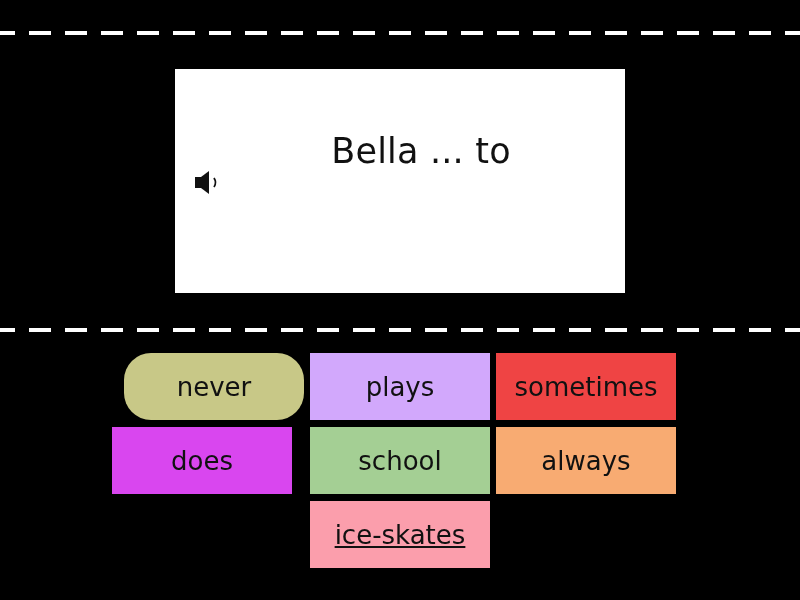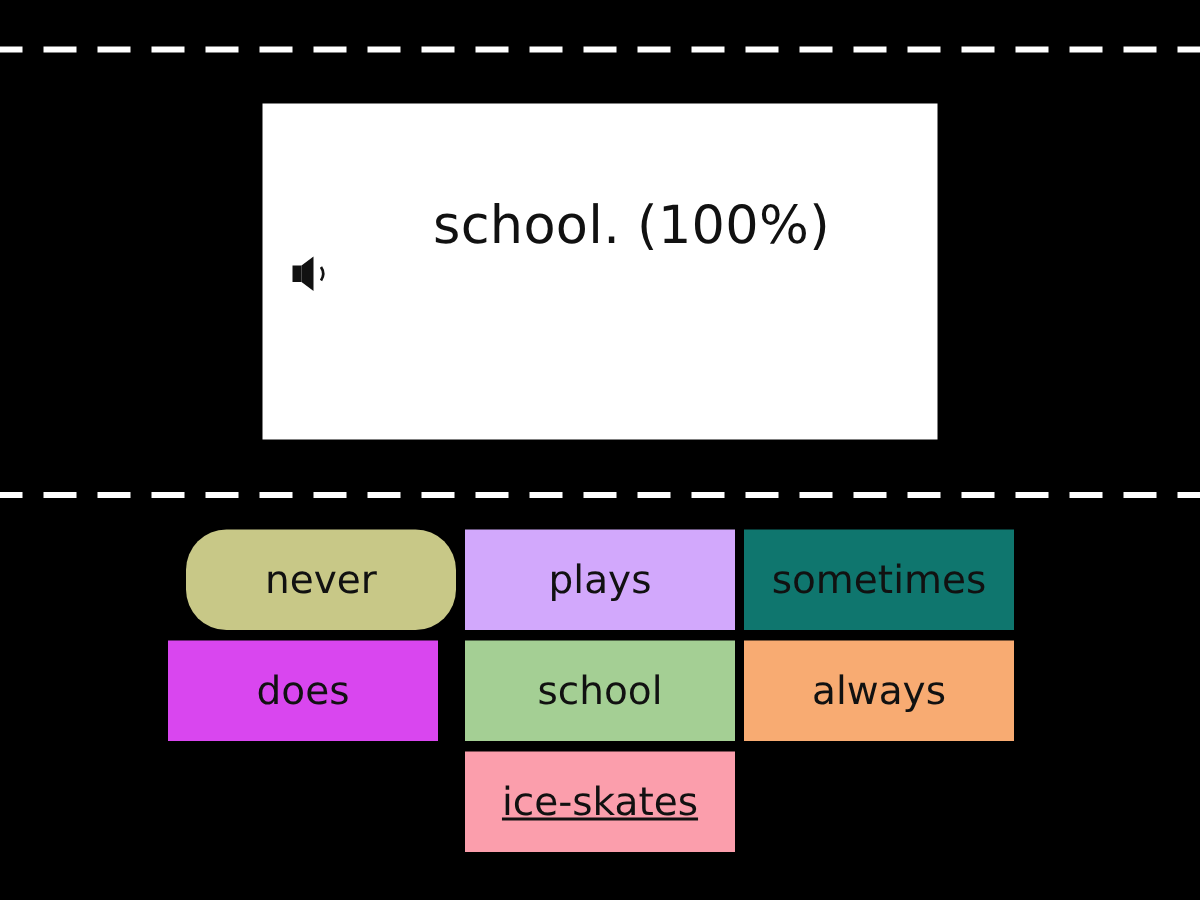--- a/index.html
+++ b/index.html
@@ -23,32 +23,32 @@
 
 <div class="card"></div>
 
 <svg class="speaker" viewBox="0 0 30 26">
   <rect x="2" y="8" width="6" height="11" fill="#111"></rect>
   <polygon points="8,8 16,2 16,25 8,19" fill="#111"></polygon>
   <path d="M21 9 Q24 13.5 21 18" stroke="#111" stroke-width="1.8" fill="none"></path>
 </svg>
 
 <div class="question">
-  <div>school. (100%)</div>
+  <div>Bella ... to</div>
 </div>
 
 <div class="dash-line" style="top:328px;"></div>
 
 <div class="tile" style="left:124px; top:353px; background:#c8c887;border-radius:27px;">
   <span>never</span>
 </div>
 <div class="tile" style="left:310px; top:353px; background:#d2a8fc;align-items:center;">
   <span>plays</span>
 </div>
-<div class="tile" style="left:496px; top:353px; background:#0f766e;justify-content:center;">
+<div class="tile" style="left:496px; top:353px; background:#ef4444;justify-content:center;">
   <span>sometimes</span>
 </div>
 <div class="tile" style="left:112px; top:427px; background:#d946ef;">
   <span>does</span>
 </div>
 <div class="tile" style="left:310px; top:427px; background:#a4cf94;">
   <span>school</span>
 </div>
 <div class="tile" style="left:496px; top:427px; background:#f8ab72;text-align:center;">
   <span>always</span>

